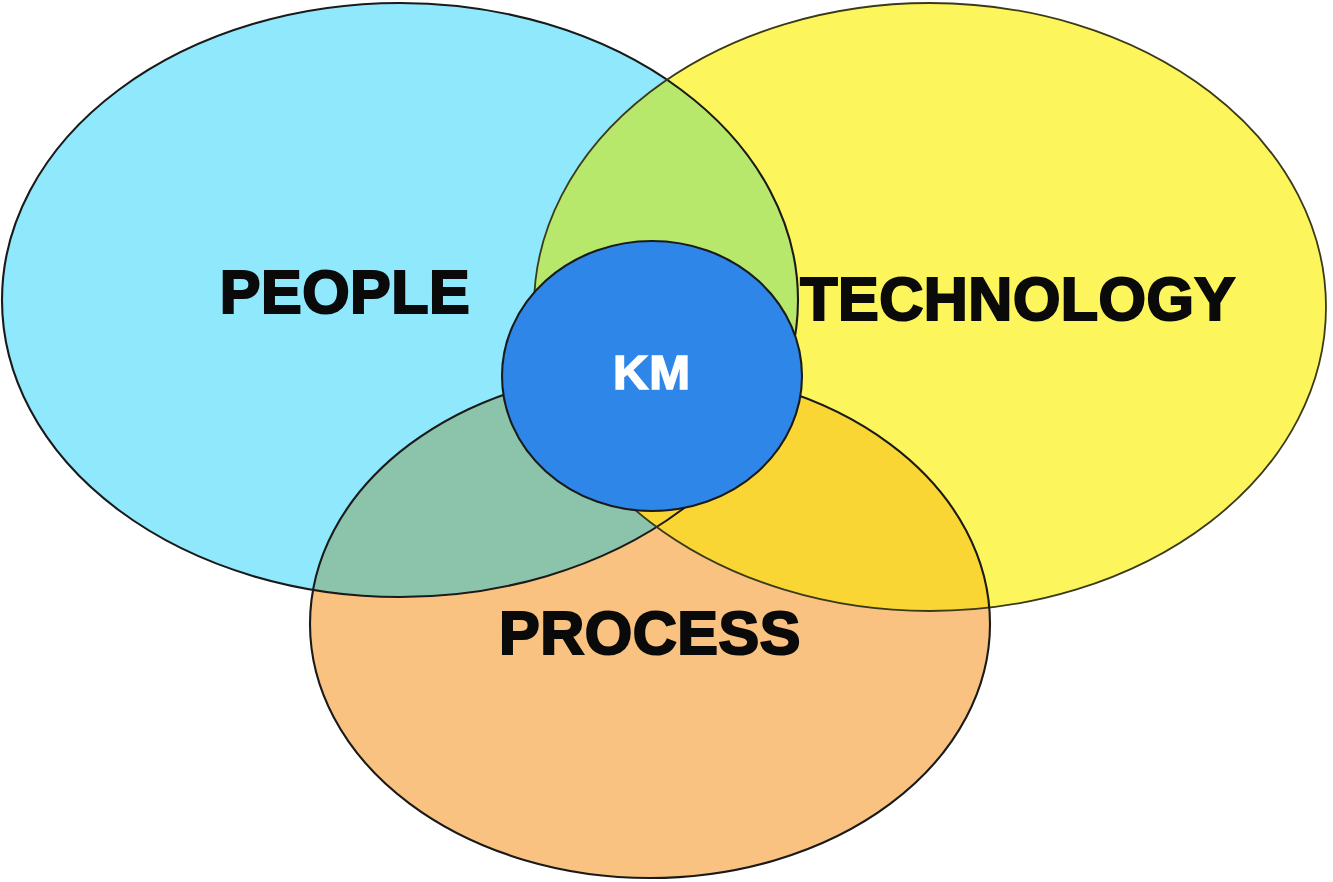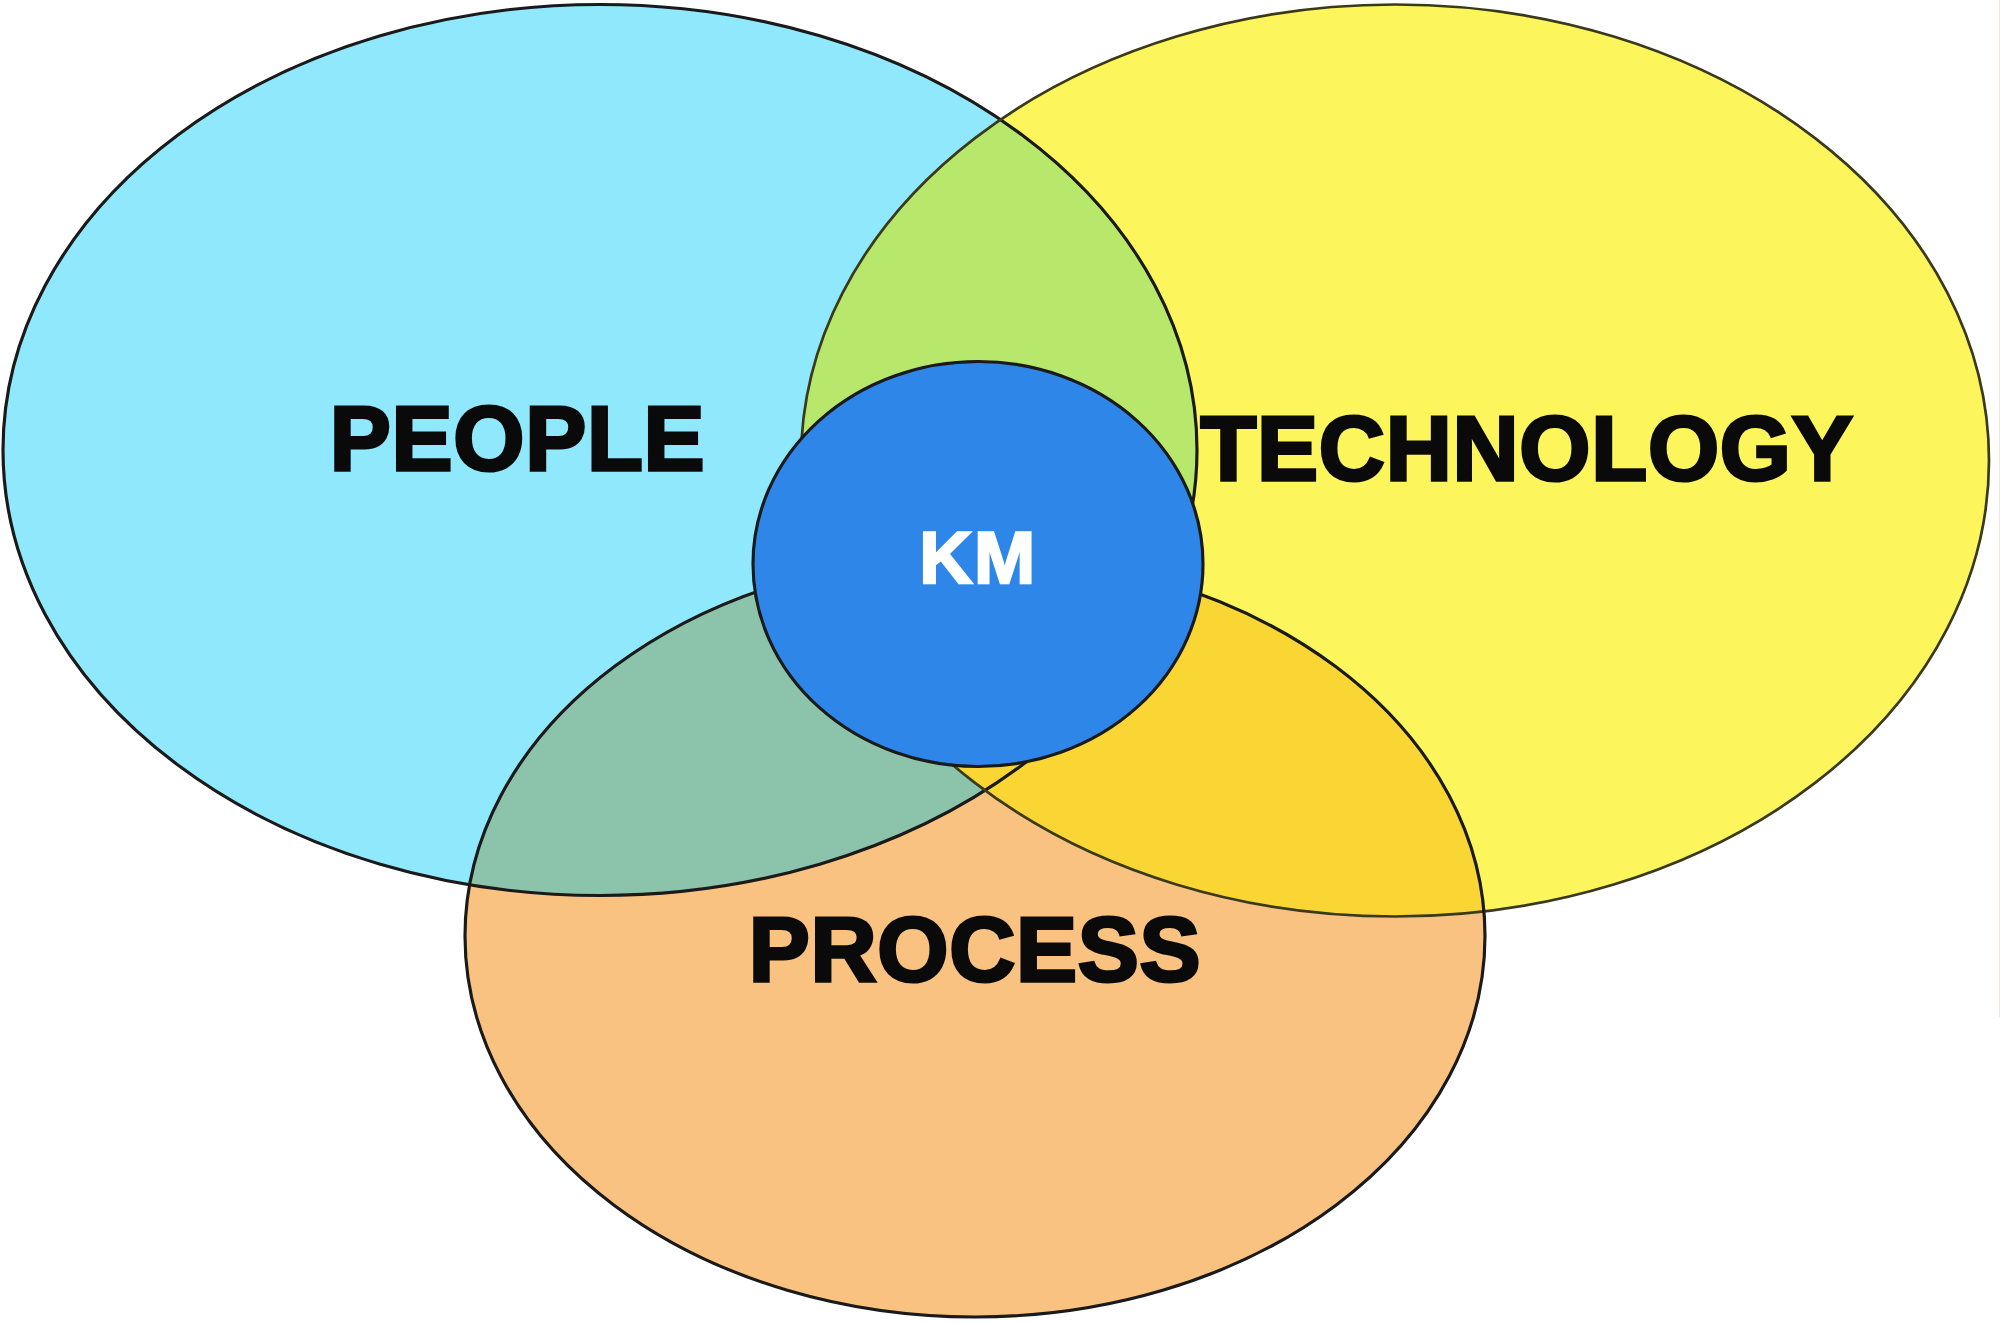--- a/index.html
+++ b/index.html
@@ -53,21 +53,21 @@
   }
   .ellipse-outline-thin {
     fill: none;
     stroke: #3a3a1a;
     stroke-width: 1.8px;
   }
 </style>
 </head>
 <body>
 
-<div id="diagram-root" style="background: #c4b5fd; text-align: right;">
+<div id="diagram-root" style="background: #8b5cf6; text-align: right;">
   <svg id="venn" viewBox="0 0 1333 882" xmlns="http://www.w3.org/2000/svg">
 
     <defs>
       <clipPath id="clip-people">
         <ellipse id="def-people" cx="400" cy="300" rx="398" ry="297"></ellipse>
       </clipPath>
       <clipPath id="clip-technology">
         <ellipse id="def-technology" cx="930" cy="307" rx="396" ry="304"></ellipse>
       </clipPath>
       <clipPath id="clip-process">

